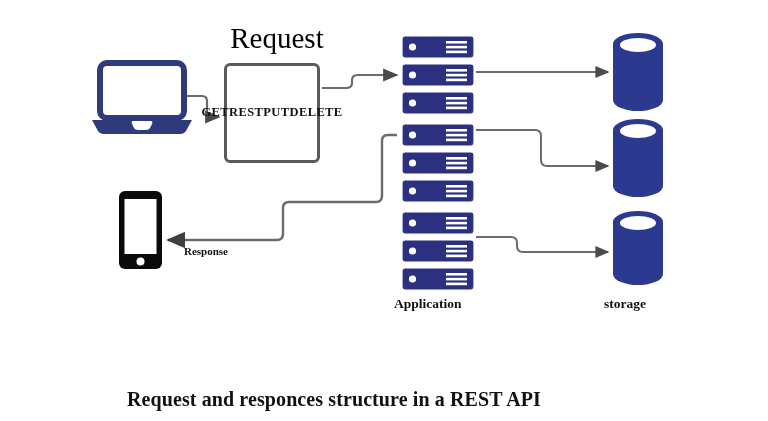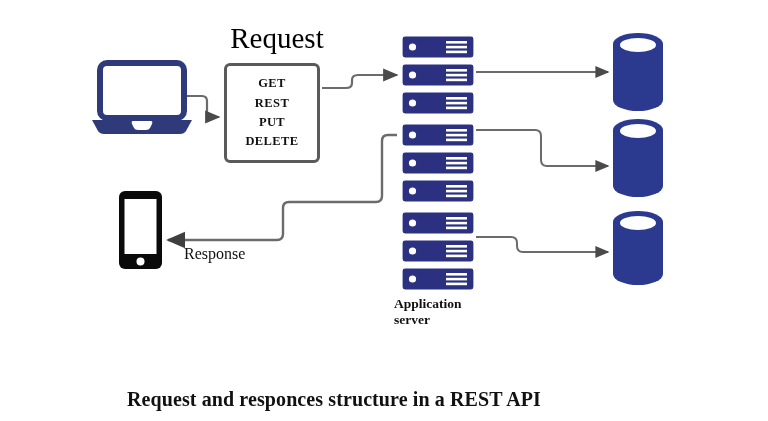--- a/index.html
+++ b/index.html
@@ -42,39 +42,38 @@
     position: absolute;
     left: 208px;
     top: 63px;
     width: 96px;
     height: 100px;
     border: 3px solid #5a5a5a;
     border-radius: 6px;
     background: #ffffff;
     box-sizing: border-box;
     display: flex;
-    flex-direction: column;
     align-items: center;
     justify-content: center;
   }
   .verb {
     font-family: "Liberation Serif", serif;
     font-weight: bold;
     font-size: 12.5px;
     color: #111111;
     line-height: 1.55;
     letter-spacing: 0.4px;
   }
   .response-label {
     position: absolute;
     left: 168px;
     top: 245px;
     font-family: "Liberation Serif", serif;
-    font-weight: normal;
-    font-size: 16px;
+    font-weight: bold;
+    font-size: 11px;
     color: #111111;
     white-space: nowrap;
   }
   .caption-under {
     position: absolute;
     text-align: left;
     font-family: "Liberation Serif", serif;
     font-weight: bold;
     font-size: 13.5px;
     color: #111111;
@@ -235,21 +234,21 @@
     <div class="verb">GET</div>
     <div class="verb">REST</div>
     <div class="verb">PUT</div>
     <div class="verb">DELETE</div>
   </div>
 
   <div class="response-label">Response</div>
 
   <div class="caption-under" id="app-server-caption">
     <div>Application</div>
-    <div>server</div>
   </div>
 
   <div class="caption-under" id="db-caption">
+    <div>storage</div>
   </div>
 
   <div class="figure-caption">Request and responces structure in a REST API</div>
 
 </div>
 
 </body></html>

